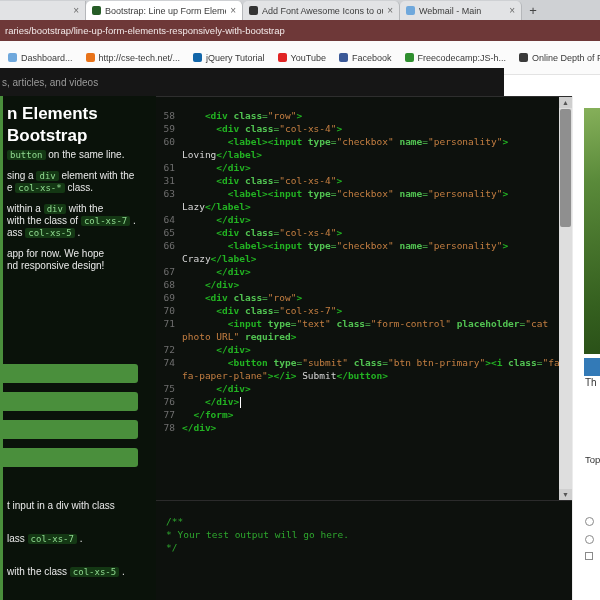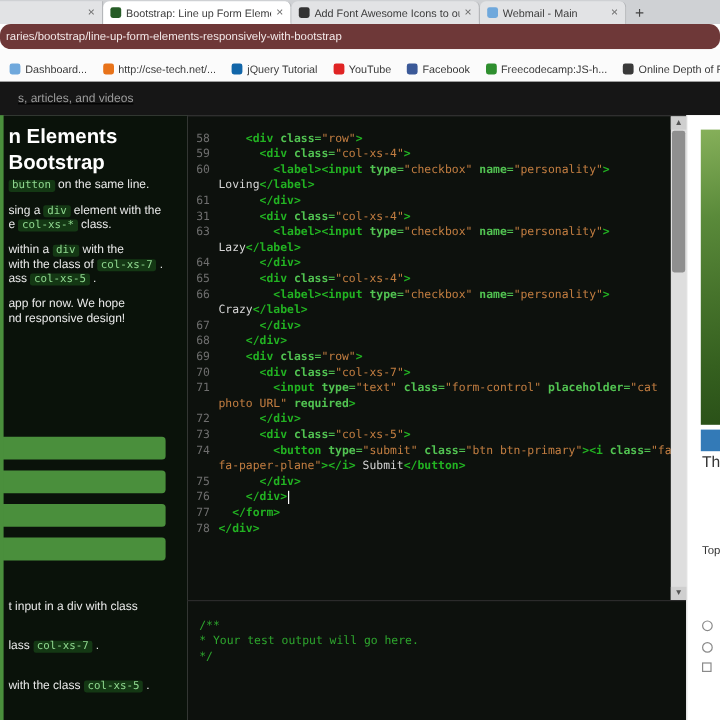--- a/index.html
+++ b/index.html
@@ -19,30 +19,30 @@
   .tab:nth-child(3) { width: 157px; flex: none; }
   .tab:nth-child(4) { width: 122px; flex: none; }
   .tab-title { flex: 1; white-space: nowrap; overflow: hidden; }
   .favicon { width: 9px; height: 9px; border-radius: 2px; flex: 0 0 auto; }
   .tab-close { color: #6b6b6b; font-size: 10px; line-height: 10px; flex: 0 0 auto; }
   .new-tab { width: 22px; height: 19px; display: flex; align-items: center; justify-content: center;
     font-size: 13px; color: #444; }
 
   .url-bar { position: absolute; top: 20px; left: 0; width: 600px; height: 21px;
     background: #6e3838; color: #f2e8e8; font-size: 9.5px; display: flex; align-items: center;
-    padding: 0 5px; white-space: nowrap; overflow: hidden; border-radius: 9px; }
+    padding: 0 5px; white-space: nowrap; overflow: hidden; }
 
   .bookmarks-bar { position: absolute; top: 41px; left: 0; width: 600px; height: 34px;
     background: #fbfbfb; border-bottom: 1px solid #e3e3e3; display: flex; align-items: center;
     gap: 13px; padding: 0 8px; font-size: 9px; color: #3a3a3a; overflow: hidden; }
   .bookmark { display: flex; align-items: center; gap: 4px; white-space: nowrap; }
   .bm-icon { width: 9px; height: 9px; border-radius: 2px; flex: 0 0 auto; }
 
-  .search-bar { position: absolute; top: 68px; left: 0; width: 600px; height: 28px;
-    background: #161616; display: flex; align-items: center; padding: 0 15px; text-decoration: underline; }
+  .search-bar { position: absolute; top: 68px; left: 0; width: 504px; height: 28px;
+    background: #161616; display: flex; align-items: center; padding: 0 2px; }
   .search-input { background: transparent; border: none; outline: none; color: #9b9b9b;
     font-size: 10px; width: 400px; font-family: "Liberation Sans", sans-serif; }
   .search-input::placeholder { color: #9b9b9b; }
 
   
   .left-strip { position: absolute; top: 96px; left: 0; width: 3px; height: 504px;
     background: #4a8f3c; z-index: 5; }
   .left-panel { position: absolute; top: 96px; left: 0; width: 156px; height: 504px;
     background: #0a120a; color: #e9e9e9; overflow: hidden; }
   .panel-title { position: absolute; top: 7px; left: 7px; font-size: 17px; font-weight: bold;
@@ -89,21 +89,21 @@
     font-family: "DejaVu Sans Mono", monospace; font-size: 9.5px; line-height: 13px;
     color: #2ea72e; overflow: hidden; }
 
   
   .preview { position: absolute; top: 96px; left: 572px; width: 28px; height: 504px;
     background: #ffffff; border-left: 1px solid #ececec; overflow: hidden; }
   .photo { position: absolute; top: 12px; left: 11px; width: 17px; height: 246px;
     background: linear-gradient(170deg, #86b05a 0%, #5a8a3a 30%, #47742c 55%, #35601f 80%, #2a5118 100%); }
   .blue-btn { position: absolute; top: 262px; left: 11px; width: 17px; height: 18px;
     background: #337ab7; border: none; }
-  .pv-text-1 { position: absolute; top: 281px; left: 12px; font-size: 13px; color: #333; white-space: nowrap; }
+  .pv-text-1 { position: absolute; top: 281px; left: 12px; font-size: 10px; color: #333; white-space: nowrap; }
   .pv-text-2 { position: absolute; top: 358px; left: 12px; font-size: 9.5px; color: #333; white-space: nowrap; }
   .radio { position: absolute; left: 12px; width: 9px; height: 9px;
     border: 1px solid #8a8a8a; border-radius: 50%; background: #fff; }
   .r1 { top: 421px; } .r2 { top: 439px; }
   .checkbox { position: absolute; top: 456px; left: 12px; width: 8px; height: 8px;
     border: 1px solid #8a8a8a; background: #fff; }
 </style>
 </head>
 <body>
 
@@ -286,24 +286,20 @@
         </div>
         <div class="code-row">
           <span class="ln"></span>
           <span class="code"><span class="tk-str">photo URL"</span><span class="tk-attr"> required</span><span class="tk-tag">&gt;</span></span>
         </div>
         <div class="code-row">
           <span class="ln">72</span>
           <span class="code"><span class="tk-pl">      </span><span class="tk-tag">&lt;/div&gt;</span></span>
         </div>
         <div class="code-row">
-          <span class="ln">73</span>
-          <span class="code"><span class="tk-pl">      </span><span class="tk-tag">&lt;div</span><span class="tk-attr"> class</span><span class="tk-op">=</span><span class="tk-str">"col-xs-5"</span><span class="tk-tag">&gt;</span></span>
-        </div>
-        <div class="code-row">
           <span class="ln">74</span>
           <span class="code"><span class="tk-pl">        </span><span class="tk-tag">&lt;button</span><span class="tk-attr"> type</span><span class="tk-op">=</span><span class="tk-str">"submit"</span><span class="tk-attr"> class</span><span class="tk-op">=</span><span class="tk-str">"btn btn-primary"</span><span class="tk-tag">&gt;&lt;i</span><span class="tk-attr"> class</span><span class="tk-op">=</span><span class="tk-str">"fa</span></span>
         </div>
         <div class="code-row">
           <span class="ln"></span>
           <span class="code"><span class="tk-str">fa-paper-plane"</span><span class="tk-tag">&gt;&lt;/i&gt;</span><span class="tk-txt"> Submit</span><span class="tk-tag">&lt;/button&gt;</span></span>
         </div>
         <div class="code-row">
           <span class="ln">75</span>
           <span class="code"><span class="tk-pl">      </span><span class="tk-tag">&lt;/div&gt;</span></span>

